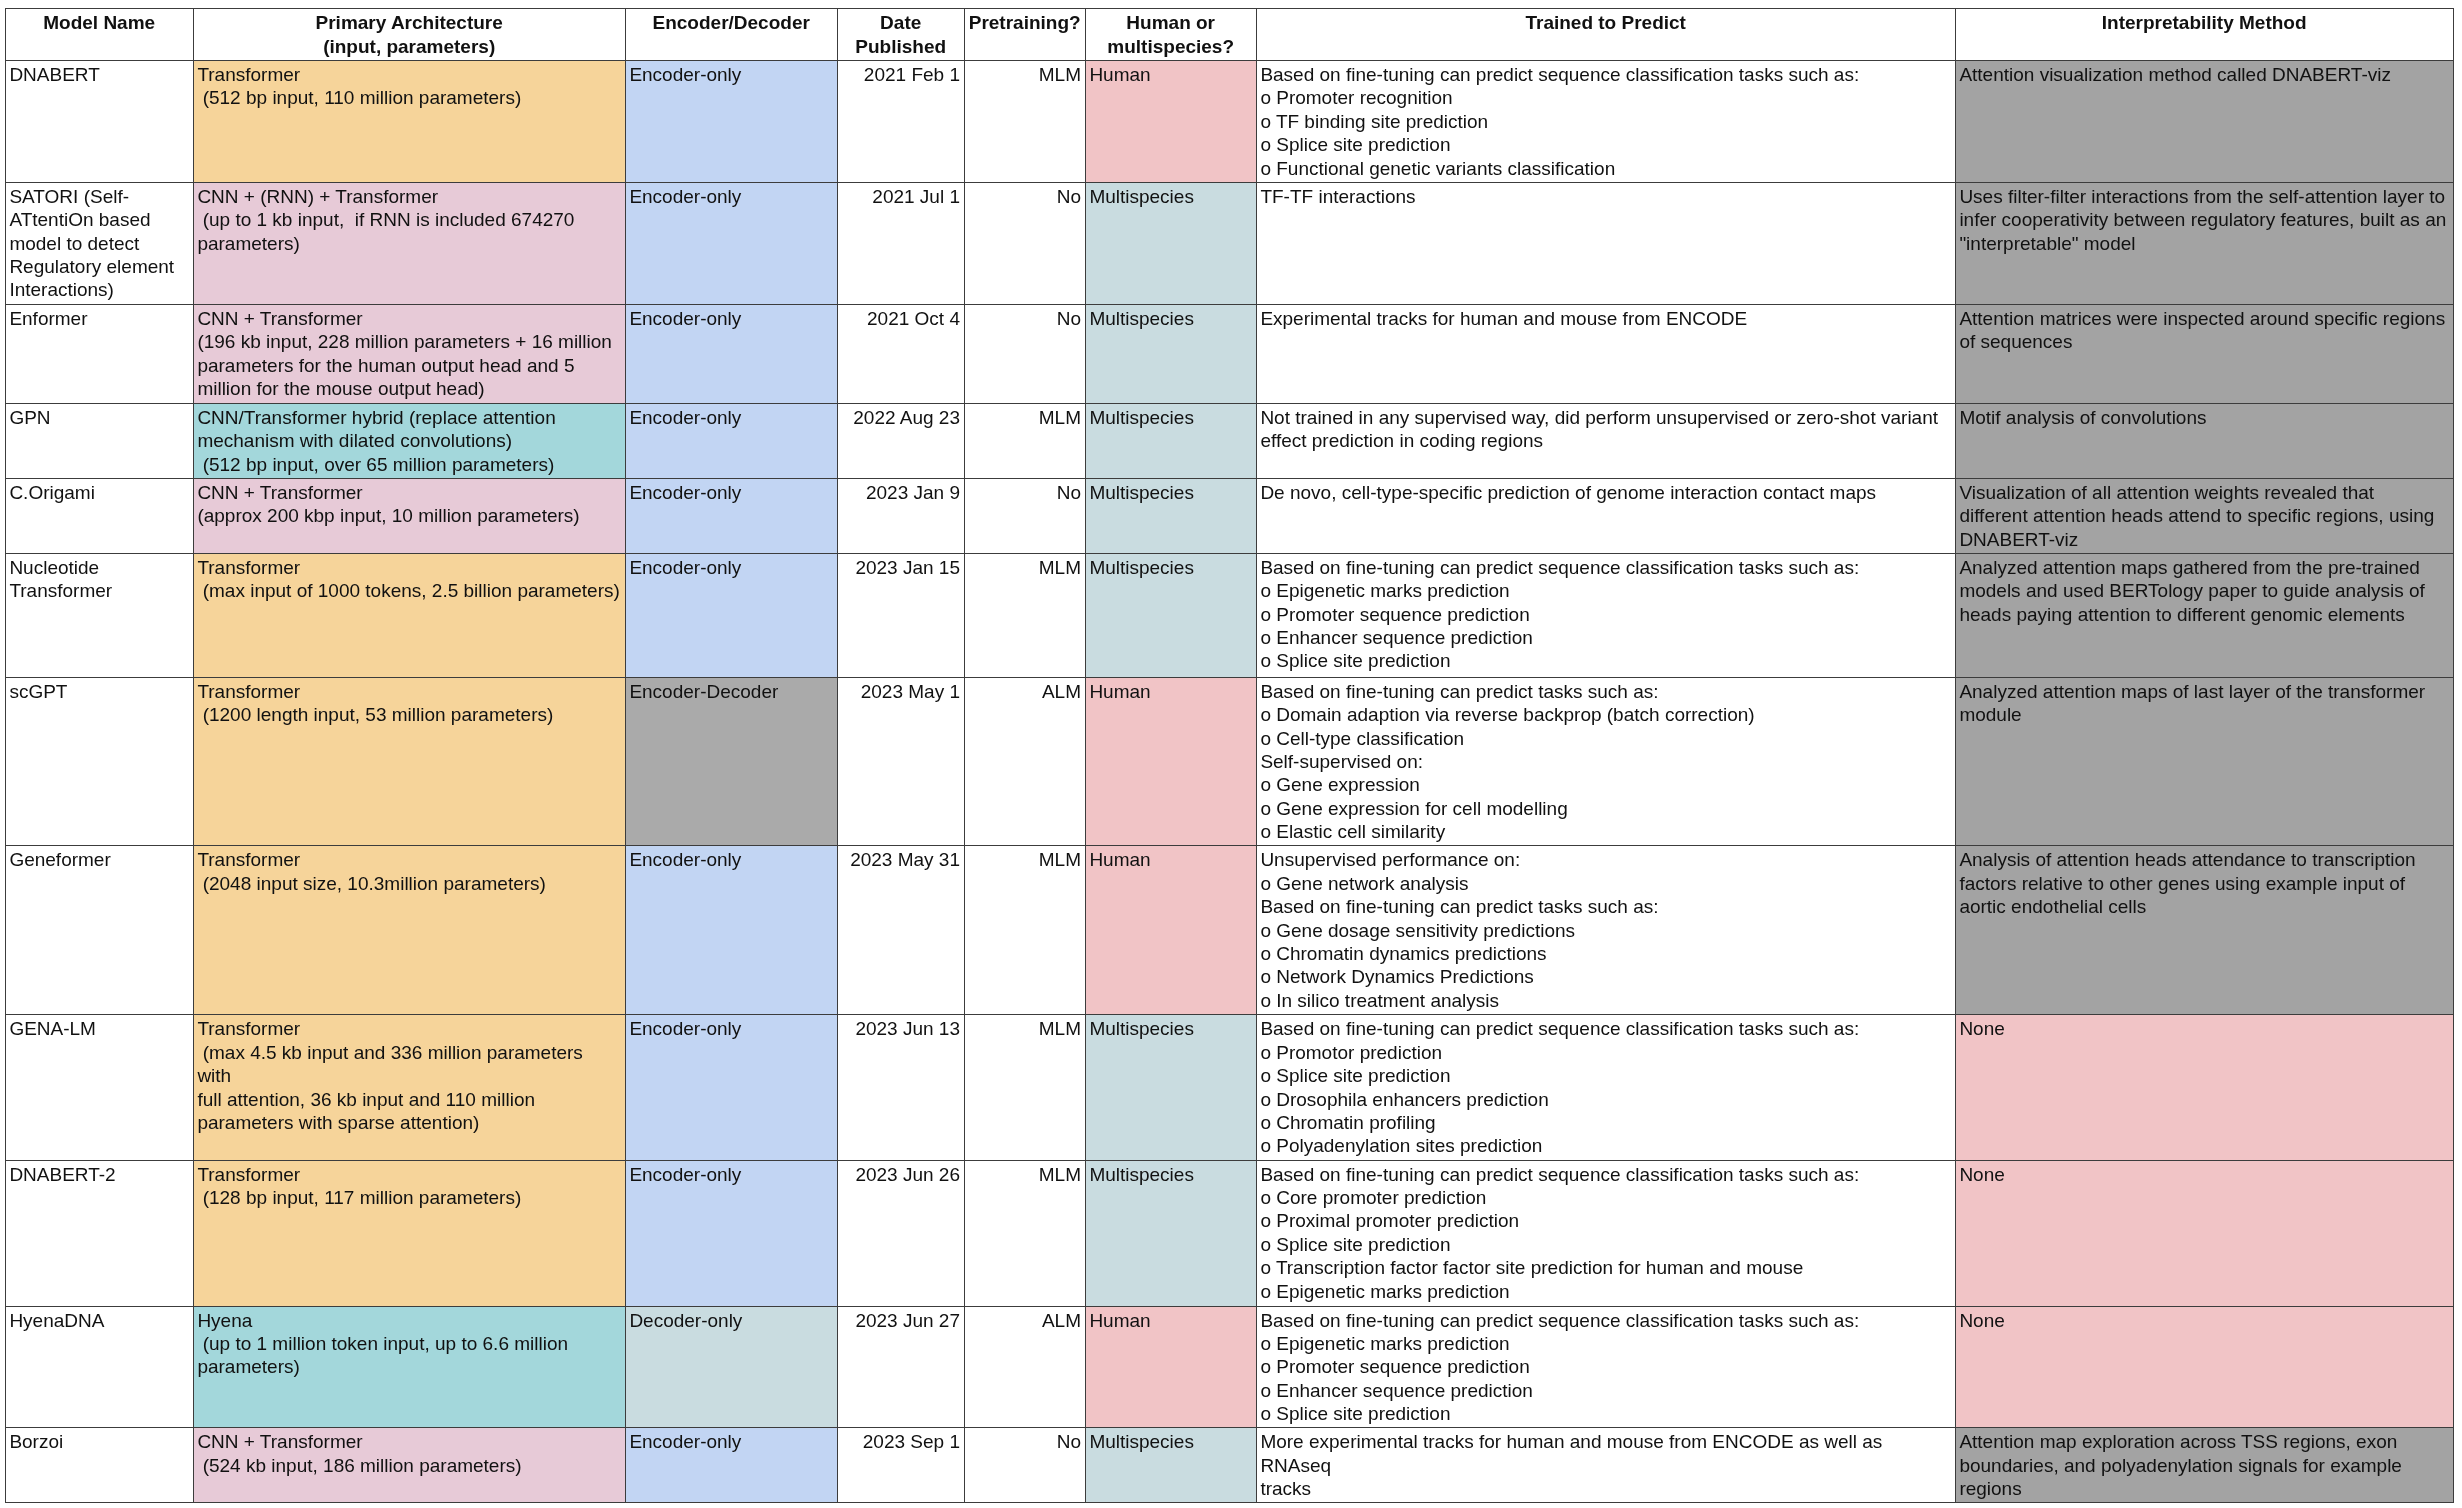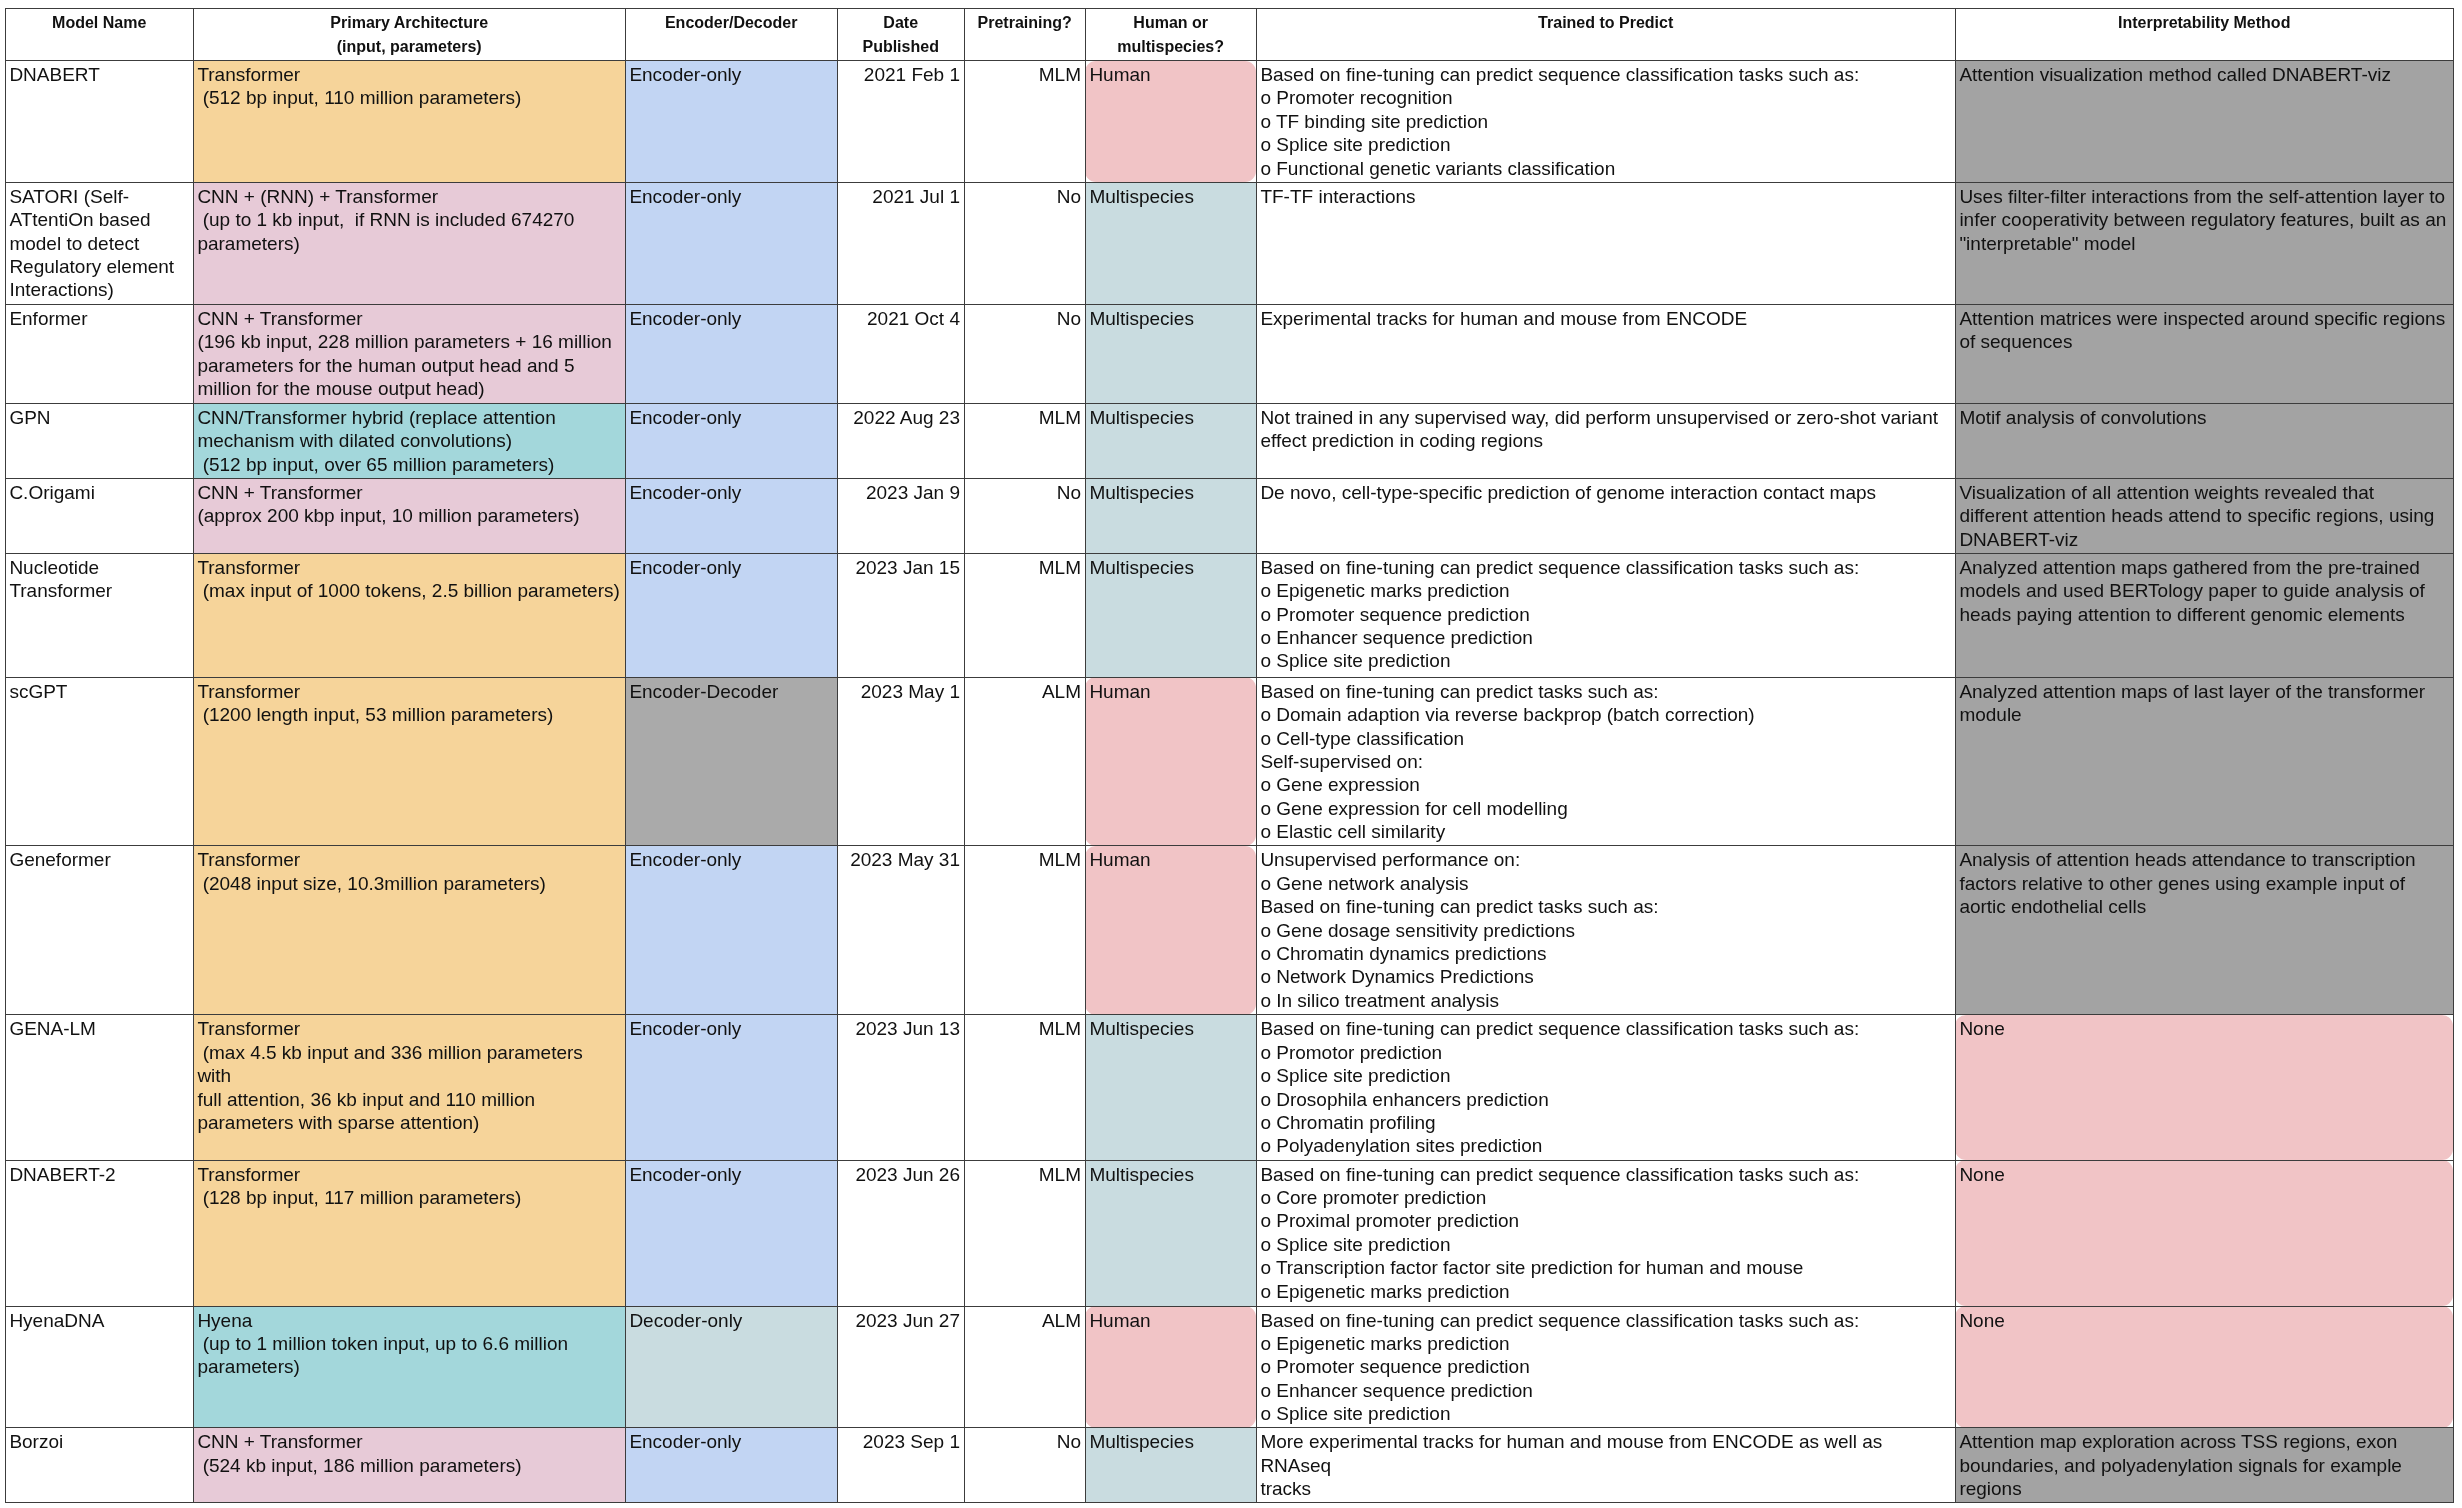--- a/index.html
+++ b/index.html
@@ -1,30 +1,30 @@
 <!DOCTYPE html>
 <html style="font-size:15px"><head>
 <meta charset="utf-8">
 <style>
   html, body { margin: 0; padding: 0; background: #ffffff; }
   body { width: 2462px; height: 1509px; overflow: hidden; position: relative;
          font-family: "Liberation Sans", "DejaVu Sans", sans-serif; color: #111; }
   table { position: absolute; left: 4.7px; top: 7.5px; border-collapse: collapse; table-layout: fixed; }
   td, th { border: 1.9px solid #3c3c3c; vertical-align: top; padding: 1.9px 3.7px 1.9px 3.7px;
            font-size: 19px; line-height: 23.4px; overflow: hidden; }
-  th { font-weight: bold; text-align: center; background: #ffffff; font-size: 16px; line-height: 23.4px; padding-top: 2.8px; }
+  th { font-weight: bold; text-align: center; background: #ffffff; font-size: 19px; line-height: 23.4px; padding-top: 2.8px; }
   td.right { text-align: right; }
   .line { display: block; white-space: pre-wrap; }
   .c-orange { background: #f6d49a; }
   .c-pink { background: #e7cad7; margin-left: 12px; }
   .c-teal { background: #a3d7db; }
   .c-blue { background: #c2d5f3; }
   .c-gray { background: #aaaaaa; }
   .c-slate { background: #c9dce0; }
-  .c-red { background: #f1c4c6; border-radius: 11px; }
+  .c-red { background: #f1c4c6; }
   .c-green { background: #a3a3a3; }
   .c-white { background: #ffffff; }
 </style>
 </head>
 <body>
 
 <table>
   <colgroup>
     <col style="width:188px">
       <col style="width:432px">

